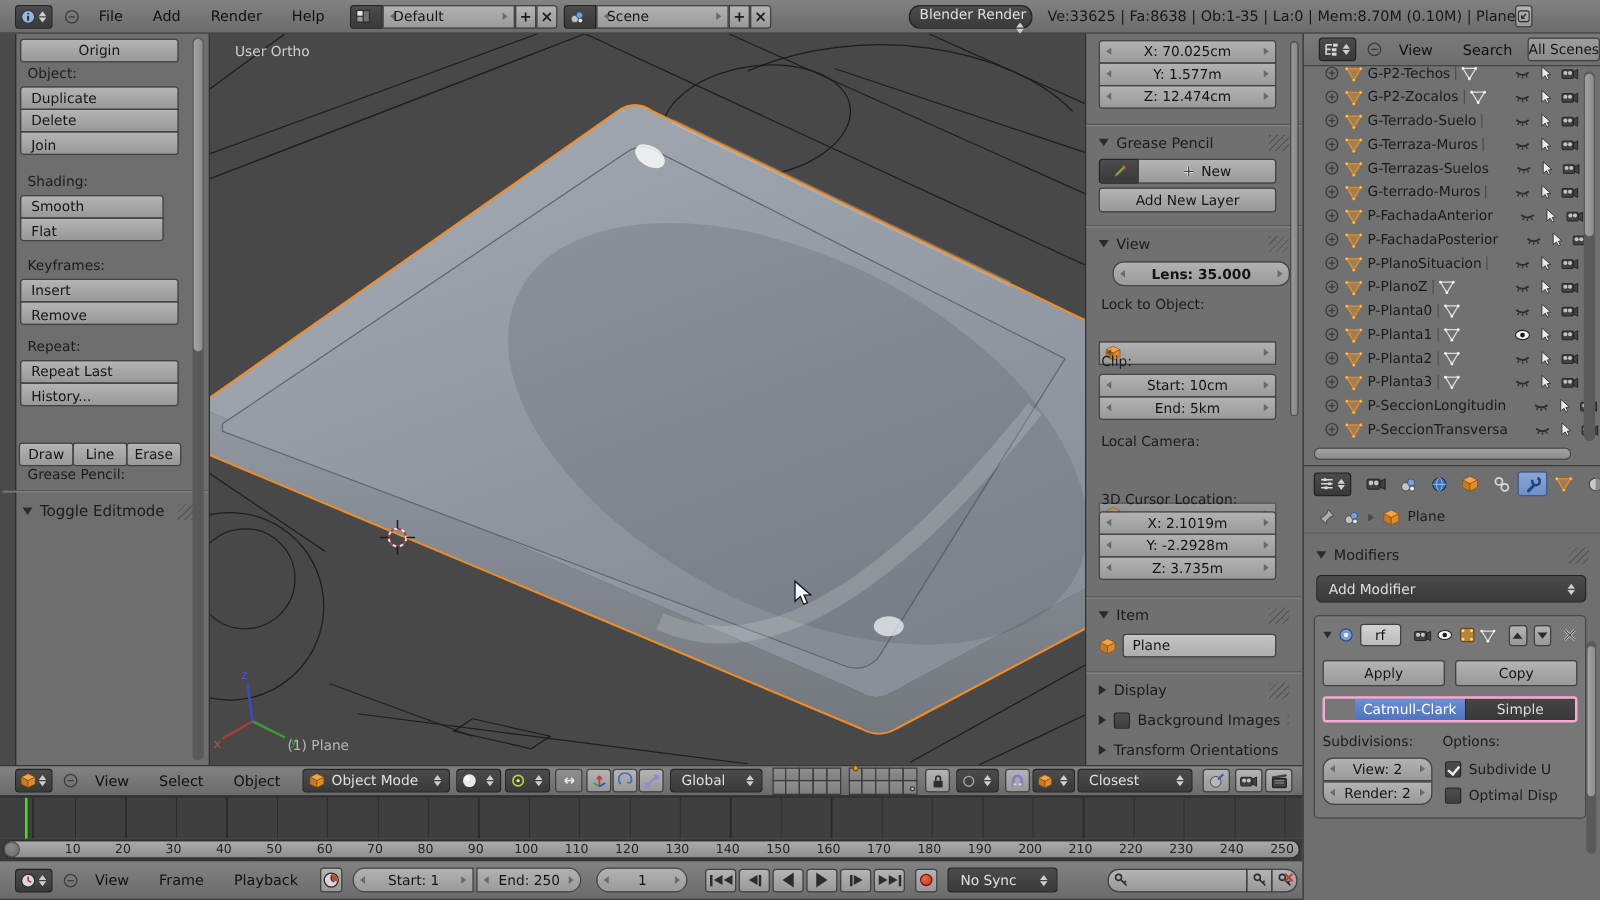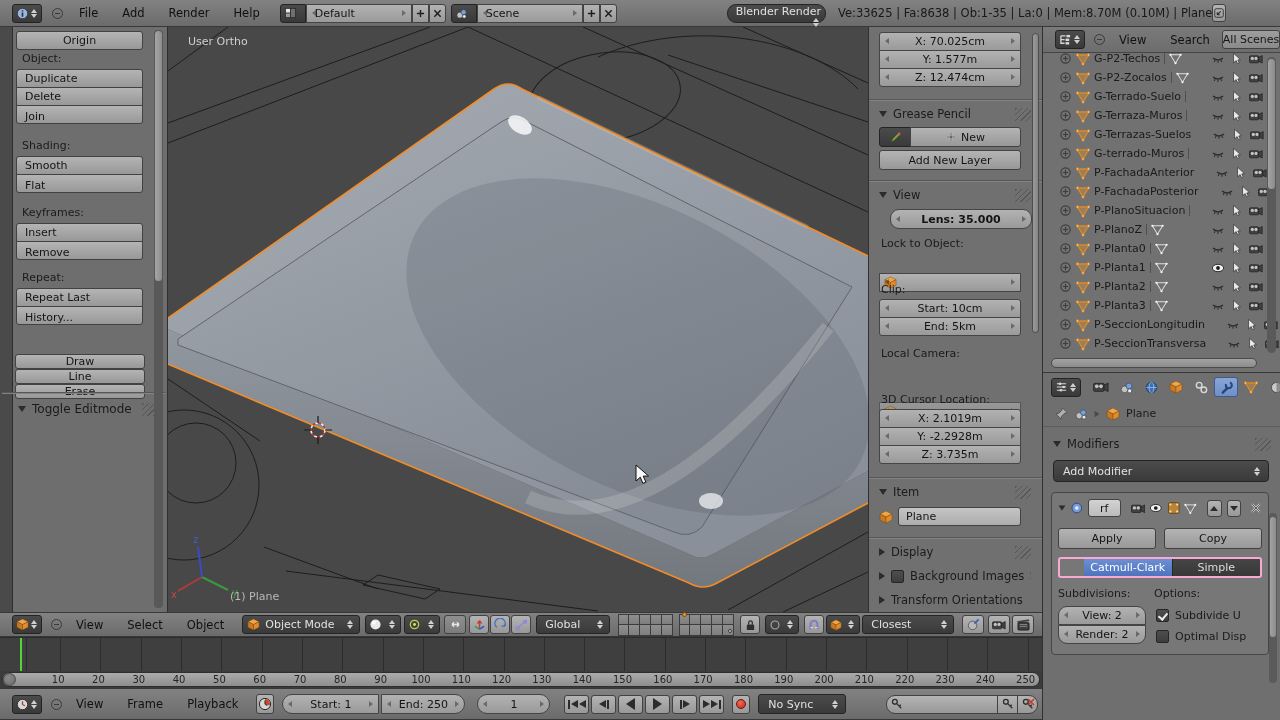--- a/index.html
+++ b/index.html
@@ -195,21 +195,21 @@
       </div>
       <div class="btn" style="justify-content:flex-start;padding-left:8px;">
         <span>Delete</span>
       </div>
       <div class="btn" style="justify-content:flex-start;padding-left:8px;">
         <span>Join</span>
       </div>
     </div>
 
   <span class="lbl abs" style="left:22px;top:112px;">Shading:</span>
-  <div class="abs stack" style="left:16px;top:129px;width:127px;">
+  <div class="abs stack" style="left:16px;top:129px;width:115px;">
 
   <div class="btn" style="justify-content:flex-start;padding-left:8px;">
         <span>Smooth</span>
       </div>
       <div class="btn" style="justify-content:flex-start;padding-left:8px;">
         <span>Flat</span>
       </div>
     </div>
 
   <span class="lbl abs" style="left:22px;top:179px;">Keyframes:</span>
@@ -228,21 +228,21 @@
 
   <div class="btn" style="justify-content:flex-start;padding-left:8px;">
         <span>Repeat Last</span>
       </div>
       <div class="btn" style="justify-content:flex-start;padding-left:8px;">
         <span>History...</span>
       </div>
     </div>
 
   <span class="lbl abs" style="left:22px;top:310px;margin-top:36px;">Grease Pencil:</span>
-  <div class="abs" style="left:16px;top:327px;width:129px;display:flex;flex-direction:column;">
+  <div class="abs" style="left:16px;top:327px;width:129px;display:flex;">
 
   <div class="btn" style="flex:1;height:19px;margin-left:-1px;">
         <span>Draw</span>
       </div>
       <div class="btn" style="flex:1;height:19px;margin-left:-1px;">
         <span>Line</span>
       </div>
       <div class="btn" style="flex:1;height:19px;margin-left:-1px;">
         <span>Erase</span>
       </div>

